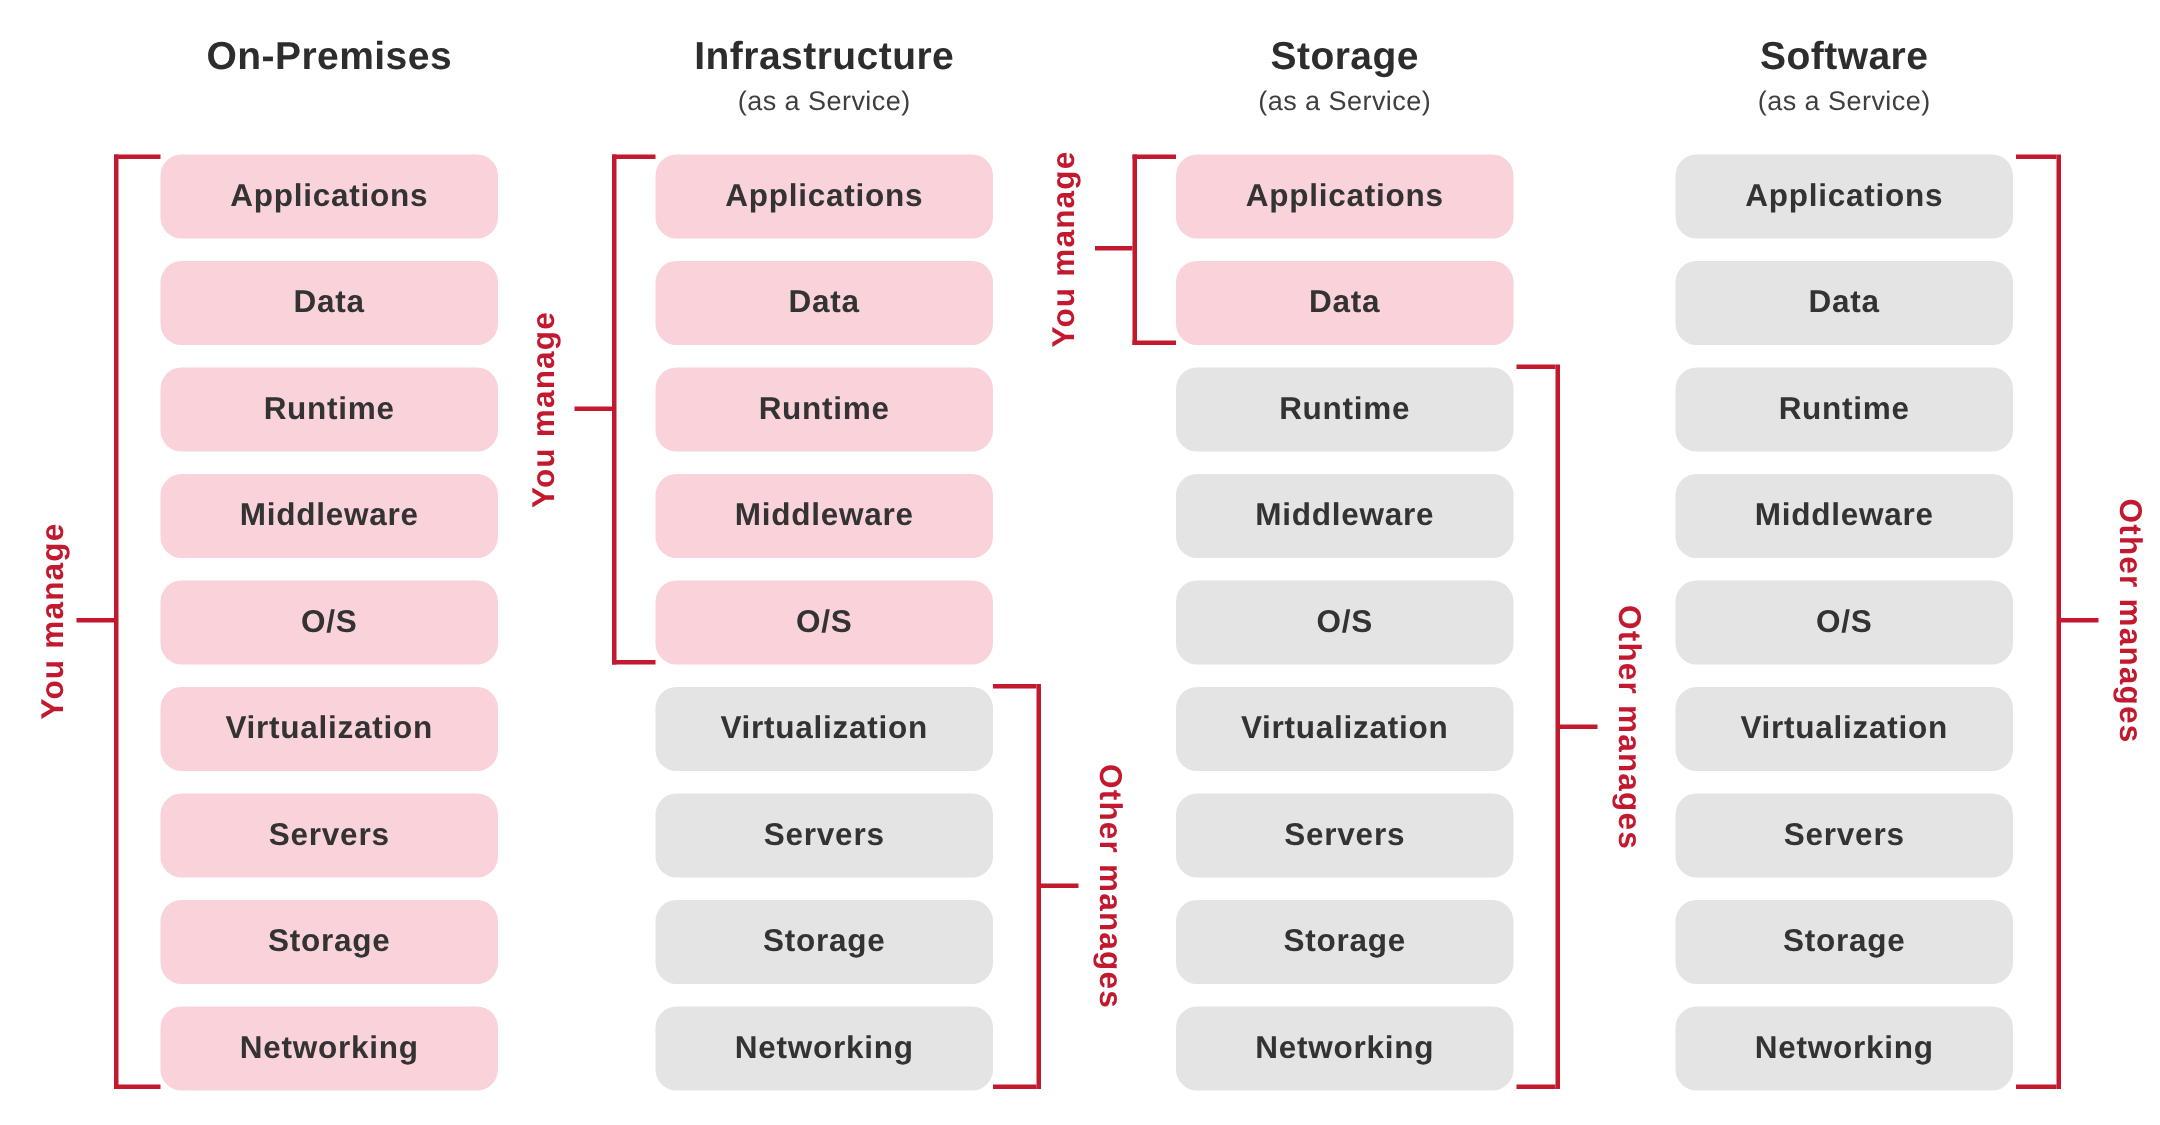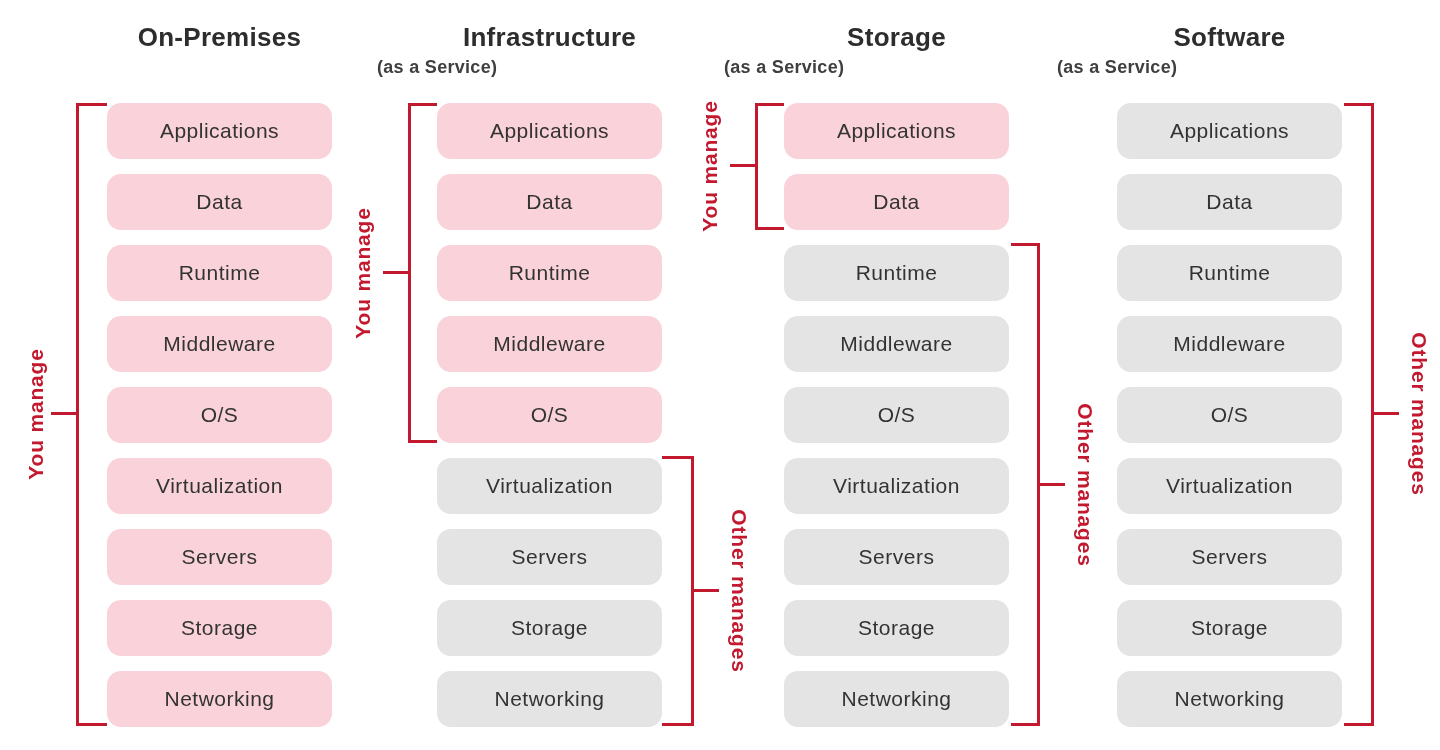--- a/index.html
+++ b/index.html
@@ -18,31 +18,31 @@
   .col{position:absolute;top:0;width:225px;}
   #col0{left:107px}
   #col1{left:437px}
   #col2{left:784px}
   #col3{left:1117px}
   .col-title{
     position:absolute;top:22px;left:-60px;right:-60px;text-align:center;
     font-size:26px;font-weight:700;color:var(--title);letter-spacing:.3px;
   }
   .col-sub{
-    position:absolute;top:57px;left:-60px;right:-60px;text-align:left;
-    font-size:18px;font-weight:700;color:#3f3f3f;letter-spacing:.3px;
+    position:absolute;top:57px;left:-60px;right:-60px;text-align:center;
+    font-size:18px;font-weight:400;color:#3f3f3f;letter-spacing:.3px;
   }
   .stack{
     position:absolute;top:103px;left:0;width:225px;
     display:flex;flex-direction:column;gap:15px;
   }
   .layer-box{
     height:56px;border-radius:14px;
     display:flex;align-items:center;justify-content:center;
-    font-size:21px;font-weight:400;color:var(--text);letter-spacing:.5px;
+    font-size:21px;font-weight:700;color:var(--text);letter-spacing:.5px;
   }
   .you{background:var(--pink)}
   .other{background:var(--gray)}
 
   .seg{position:absolute;background:var(--red)}
   .br-label{
     position:absolute;width:220px;height:26px;line-height:26px;text-align:center;
     color:var(--red);font-size:21px;font-weight:700;letter-spacing:.8px;white-space:nowrap;
   }
   .rot-ccw{transform:rotate(-90deg)}

